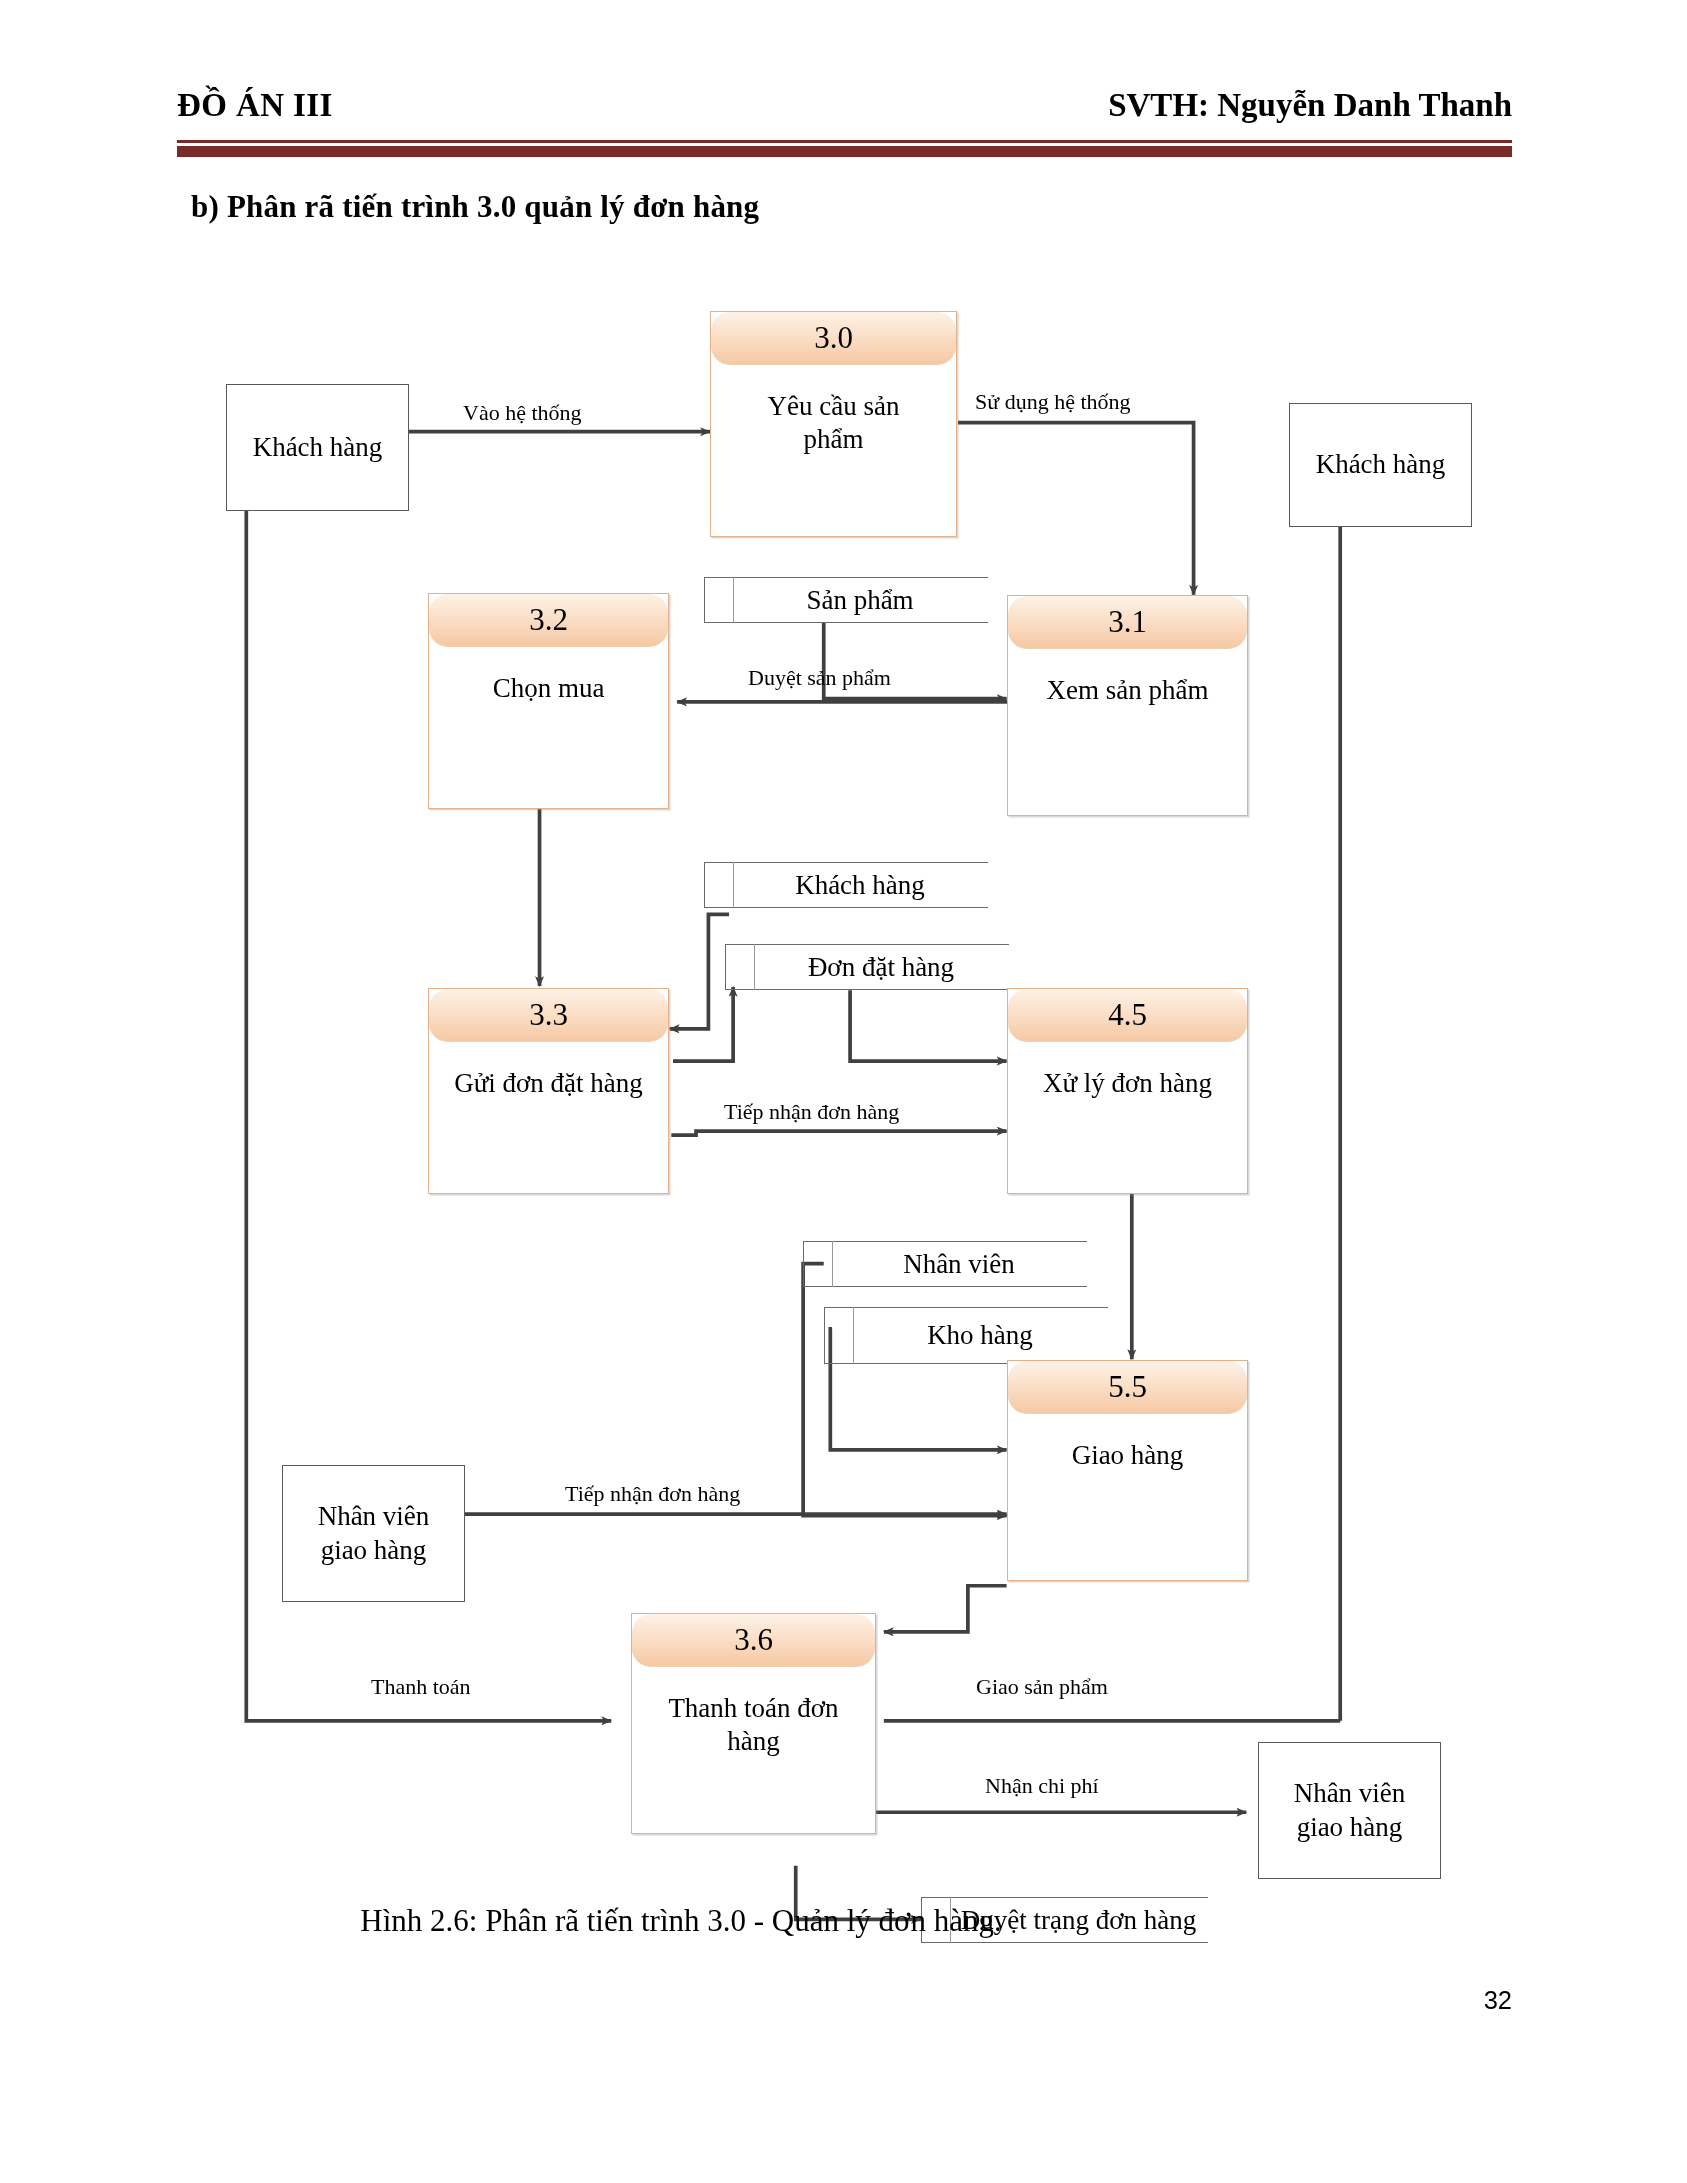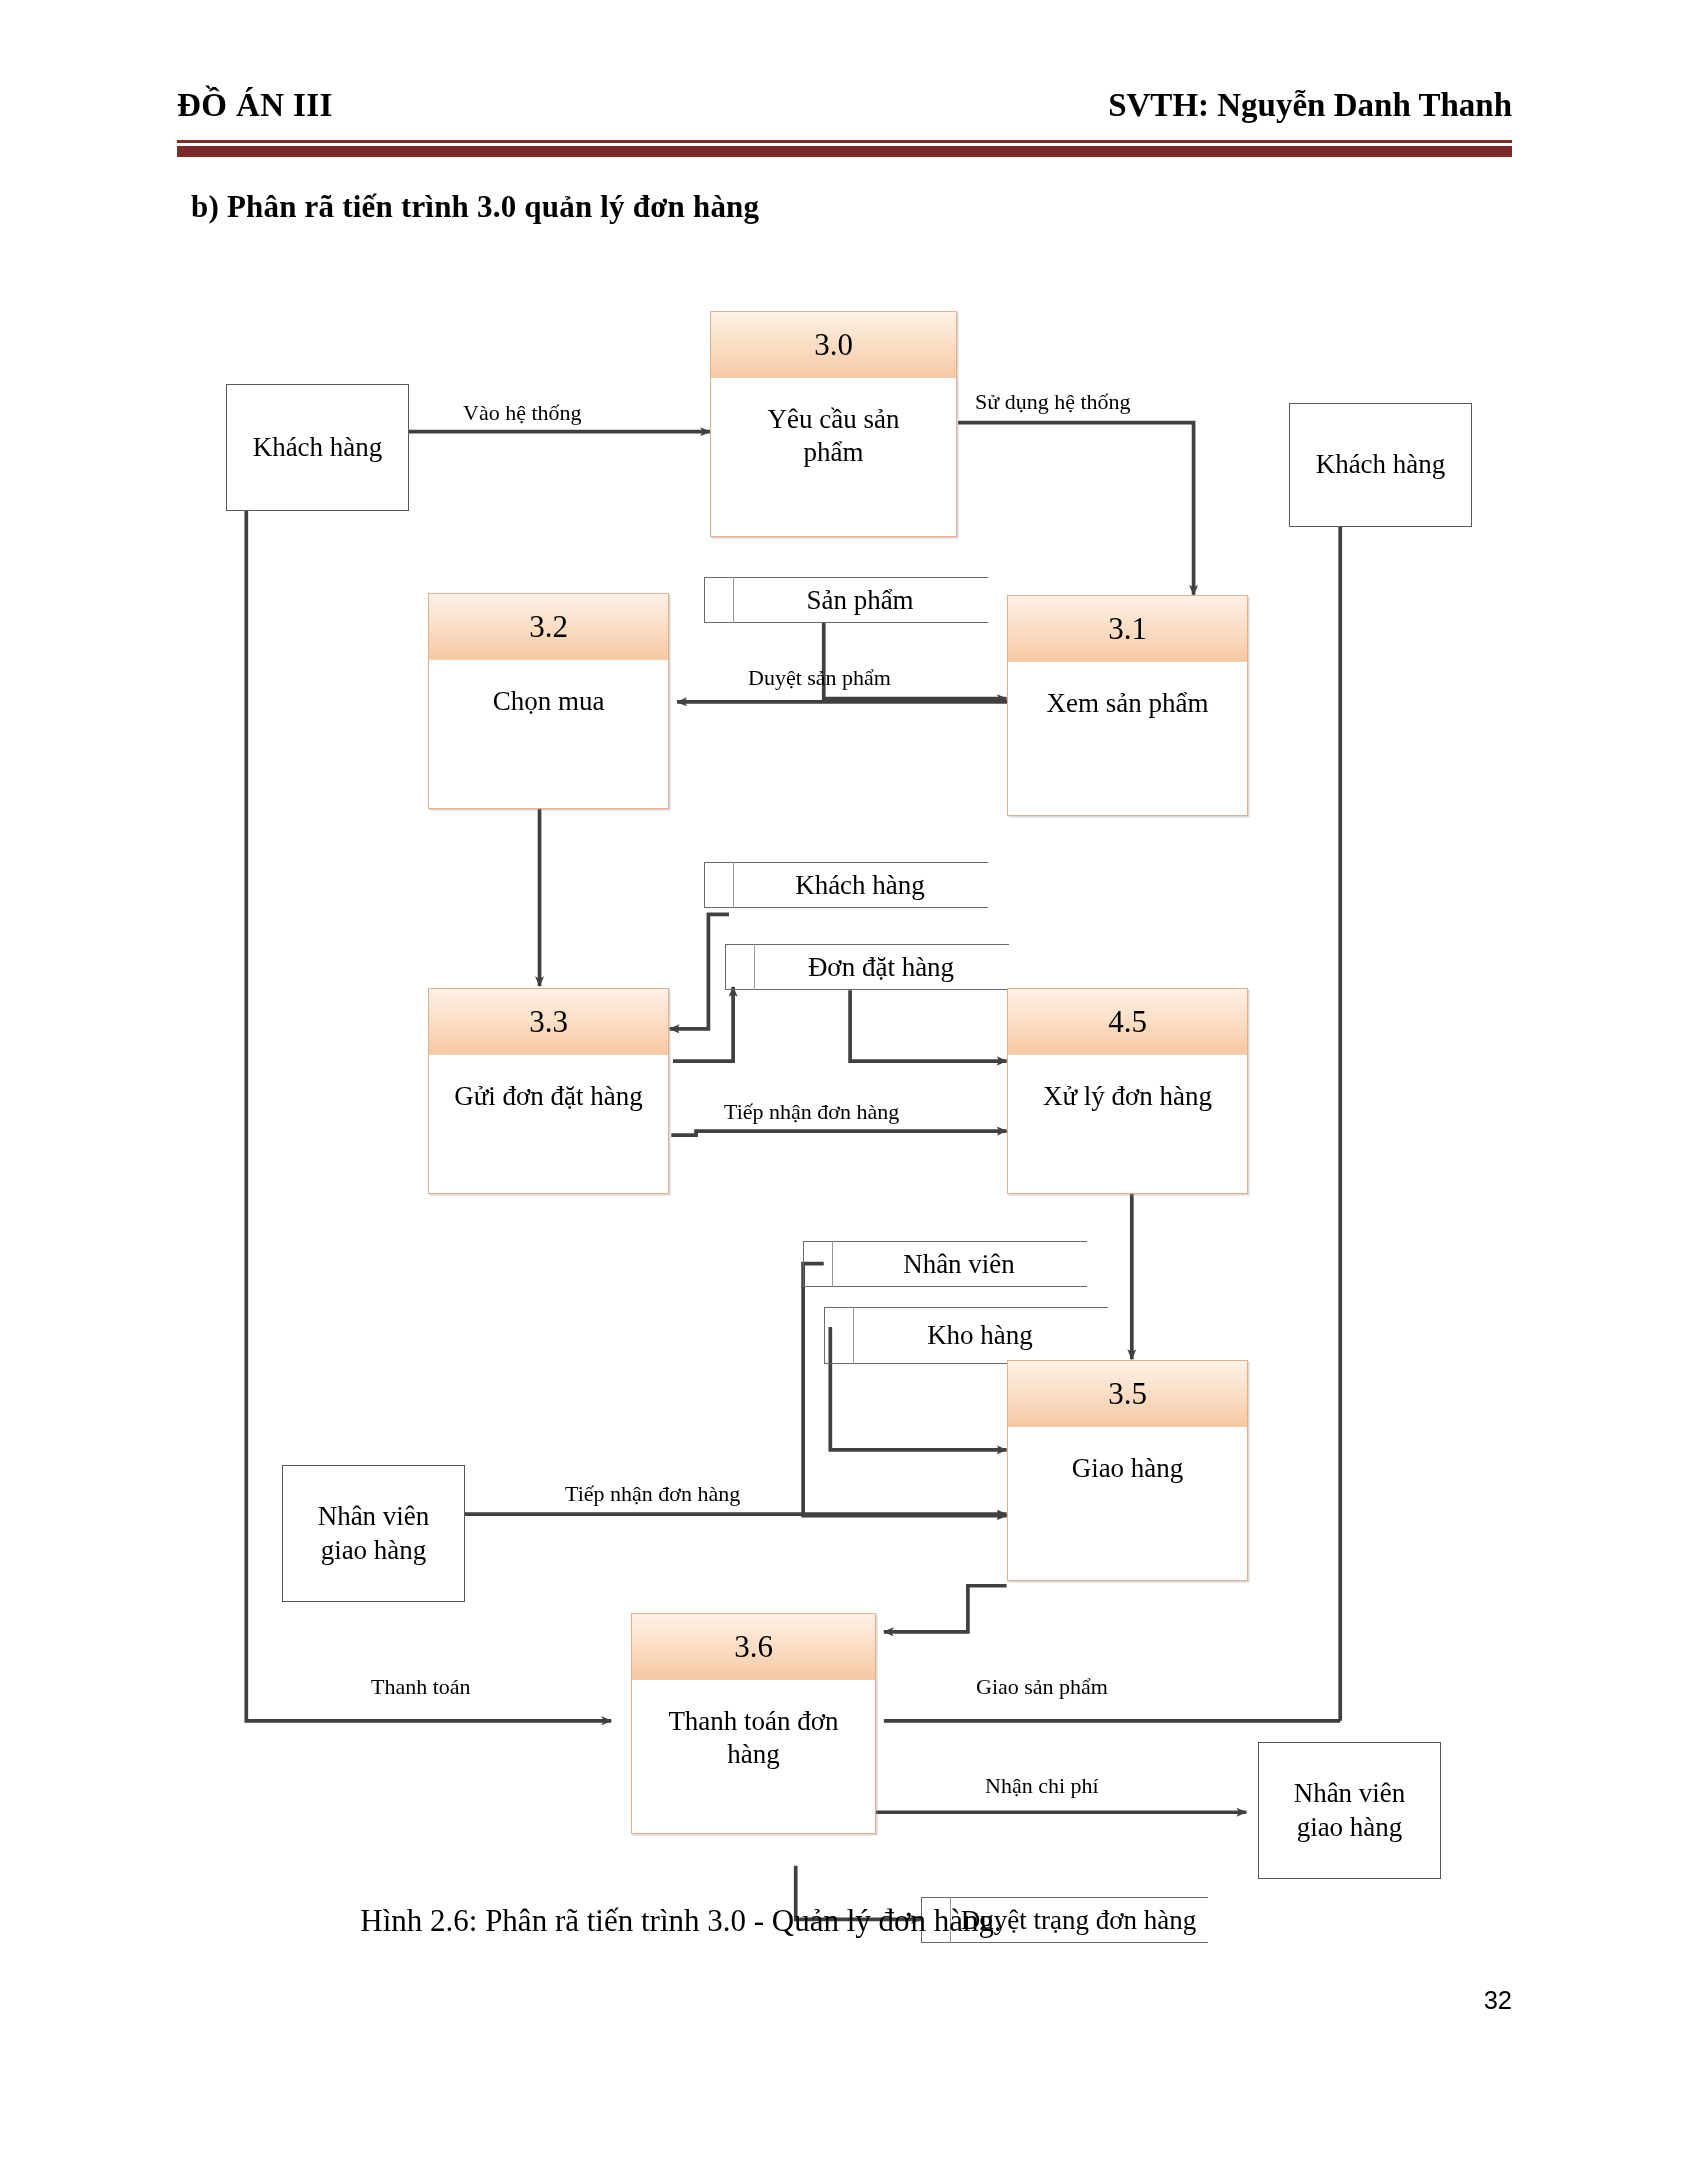--- a/index.html
+++ b/index.html
@@ -22,25 +22,25 @@
                    font-weight:bold;white-space:nowrap;letter-spacing:0.2px;}
 
   
   #diagram{position:absolute;left:0;top:0;width:1687px;height:2183px;}
   #diagram svg{position:absolute;left:0;top:0;}
 
   
   .proc{position:absolute;box-sizing:border-box;
         border:1.2px solid #e3b08a;background:#fff;
         box-shadow:1.6px 1.6px 0 rgba(150,150,150,.35);}
-  .proc .phead{height:66px;box-sizing:border-box;
+  .proc .phead{height:53px;box-sizing:border-box;
         background:linear-gradient(180deg,#fdf2e7 0%,#fbe0c9 45%,#f6c8a4 100%);
         border-bottom:0.8px solid #eecfb2;
         display:flex;align-items:center;justify-content:center;
-        font-size:31px;}
+        font-size:31px;border-radius:19px;}
   .proc .pbody{display:flex;align-items:flex-start;justify-content:center;
         text-align:center;font-size:27px;line-height:1.22;
         padding:25px 10px 0 10px;}
 
   
   .entity{position:absolute;box-sizing:border-box;border:1.3px solid #595959;
         background:#fff;display:flex;align-items:center;justify-content:center;
         text-align:center;font-size:27px;line-height:1.25;}
 
   
@@ -250,21 +250,21 @@
   </div>
 
   <div class="proc" style="left:1007px;top:988px;width:241px;height:206px;">
     <div class="phead">4.5</div>
     <div class="pbody">
       <div>Xử lý đơn hàng</div>
     </div>
   </div>
 
   <div class="proc" style="left:1007px;top:1360px;width:241px;height:221px;">
-    <div class="phead">3.5</div>
+    <div class="phead">5.5</div>
     <div class="pbody">
       <div>Giao hàng</div>
     </div>
   </div>
 
   <div class="proc" style="left:631px;top:1613px;width:245px;height:221px;">
     <div class="phead">3.6</div>
     <div class="pbody">
       <div>
         <div>Thanh toán đơn</div>

